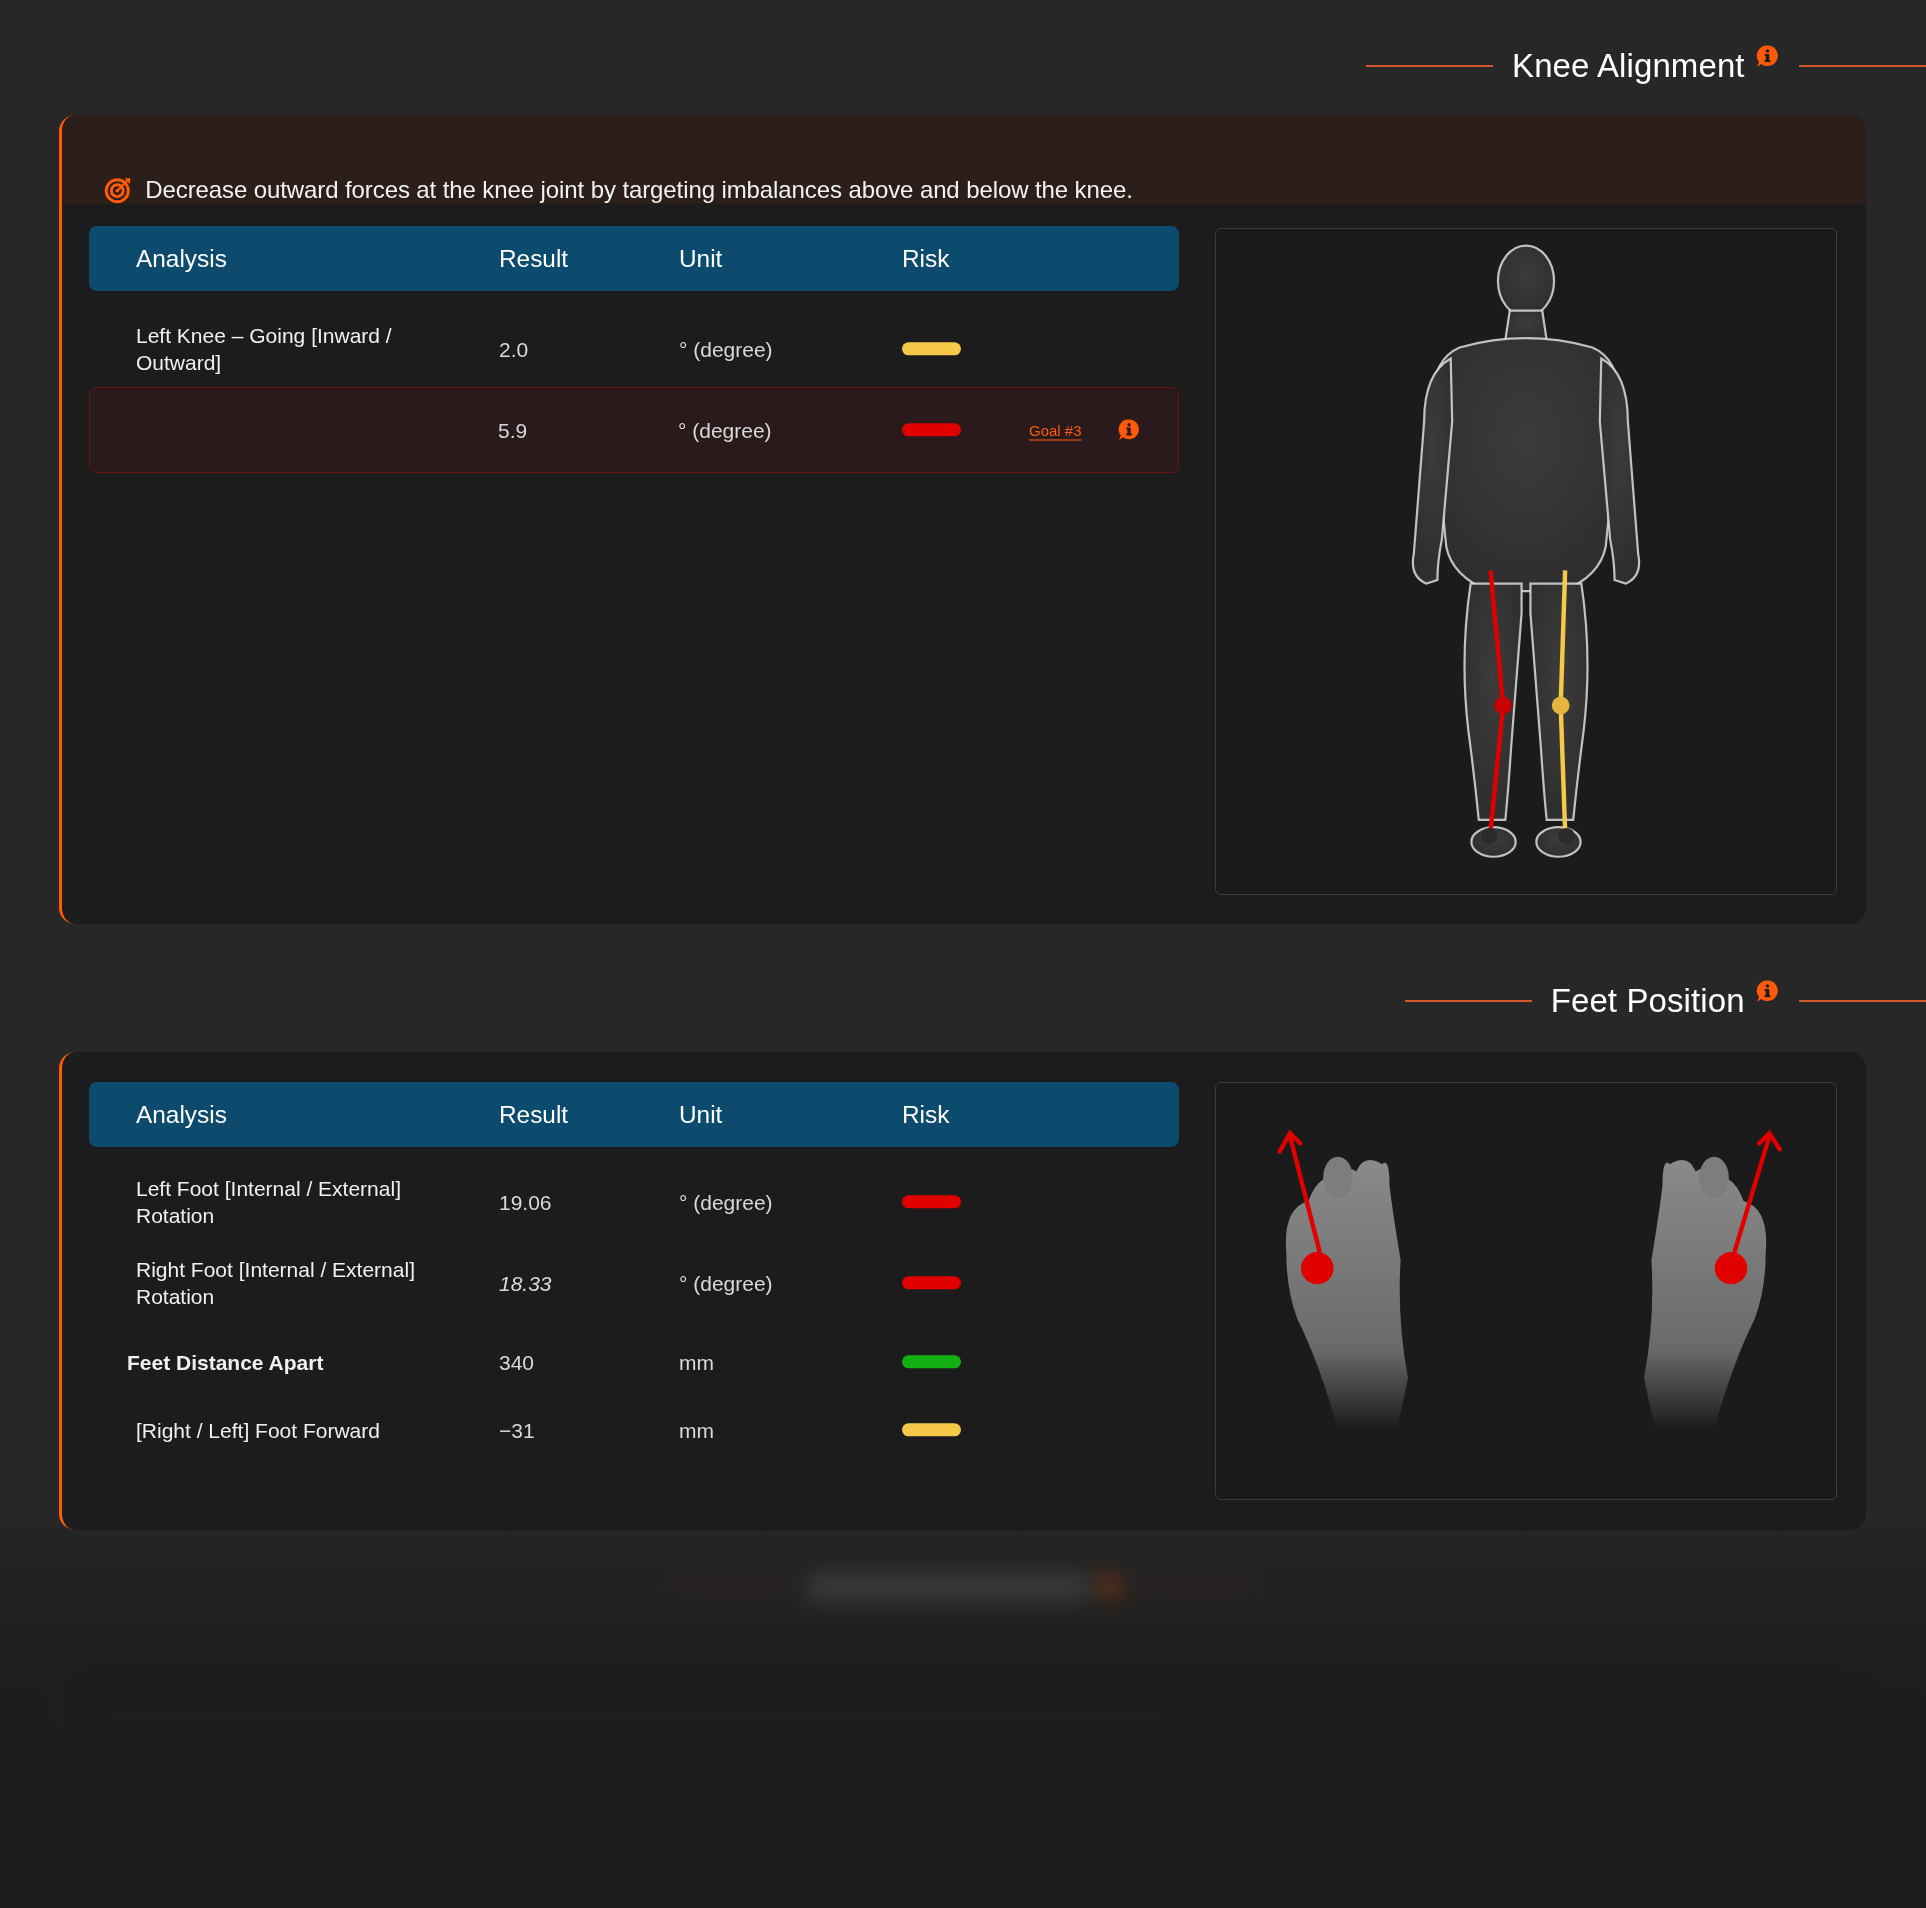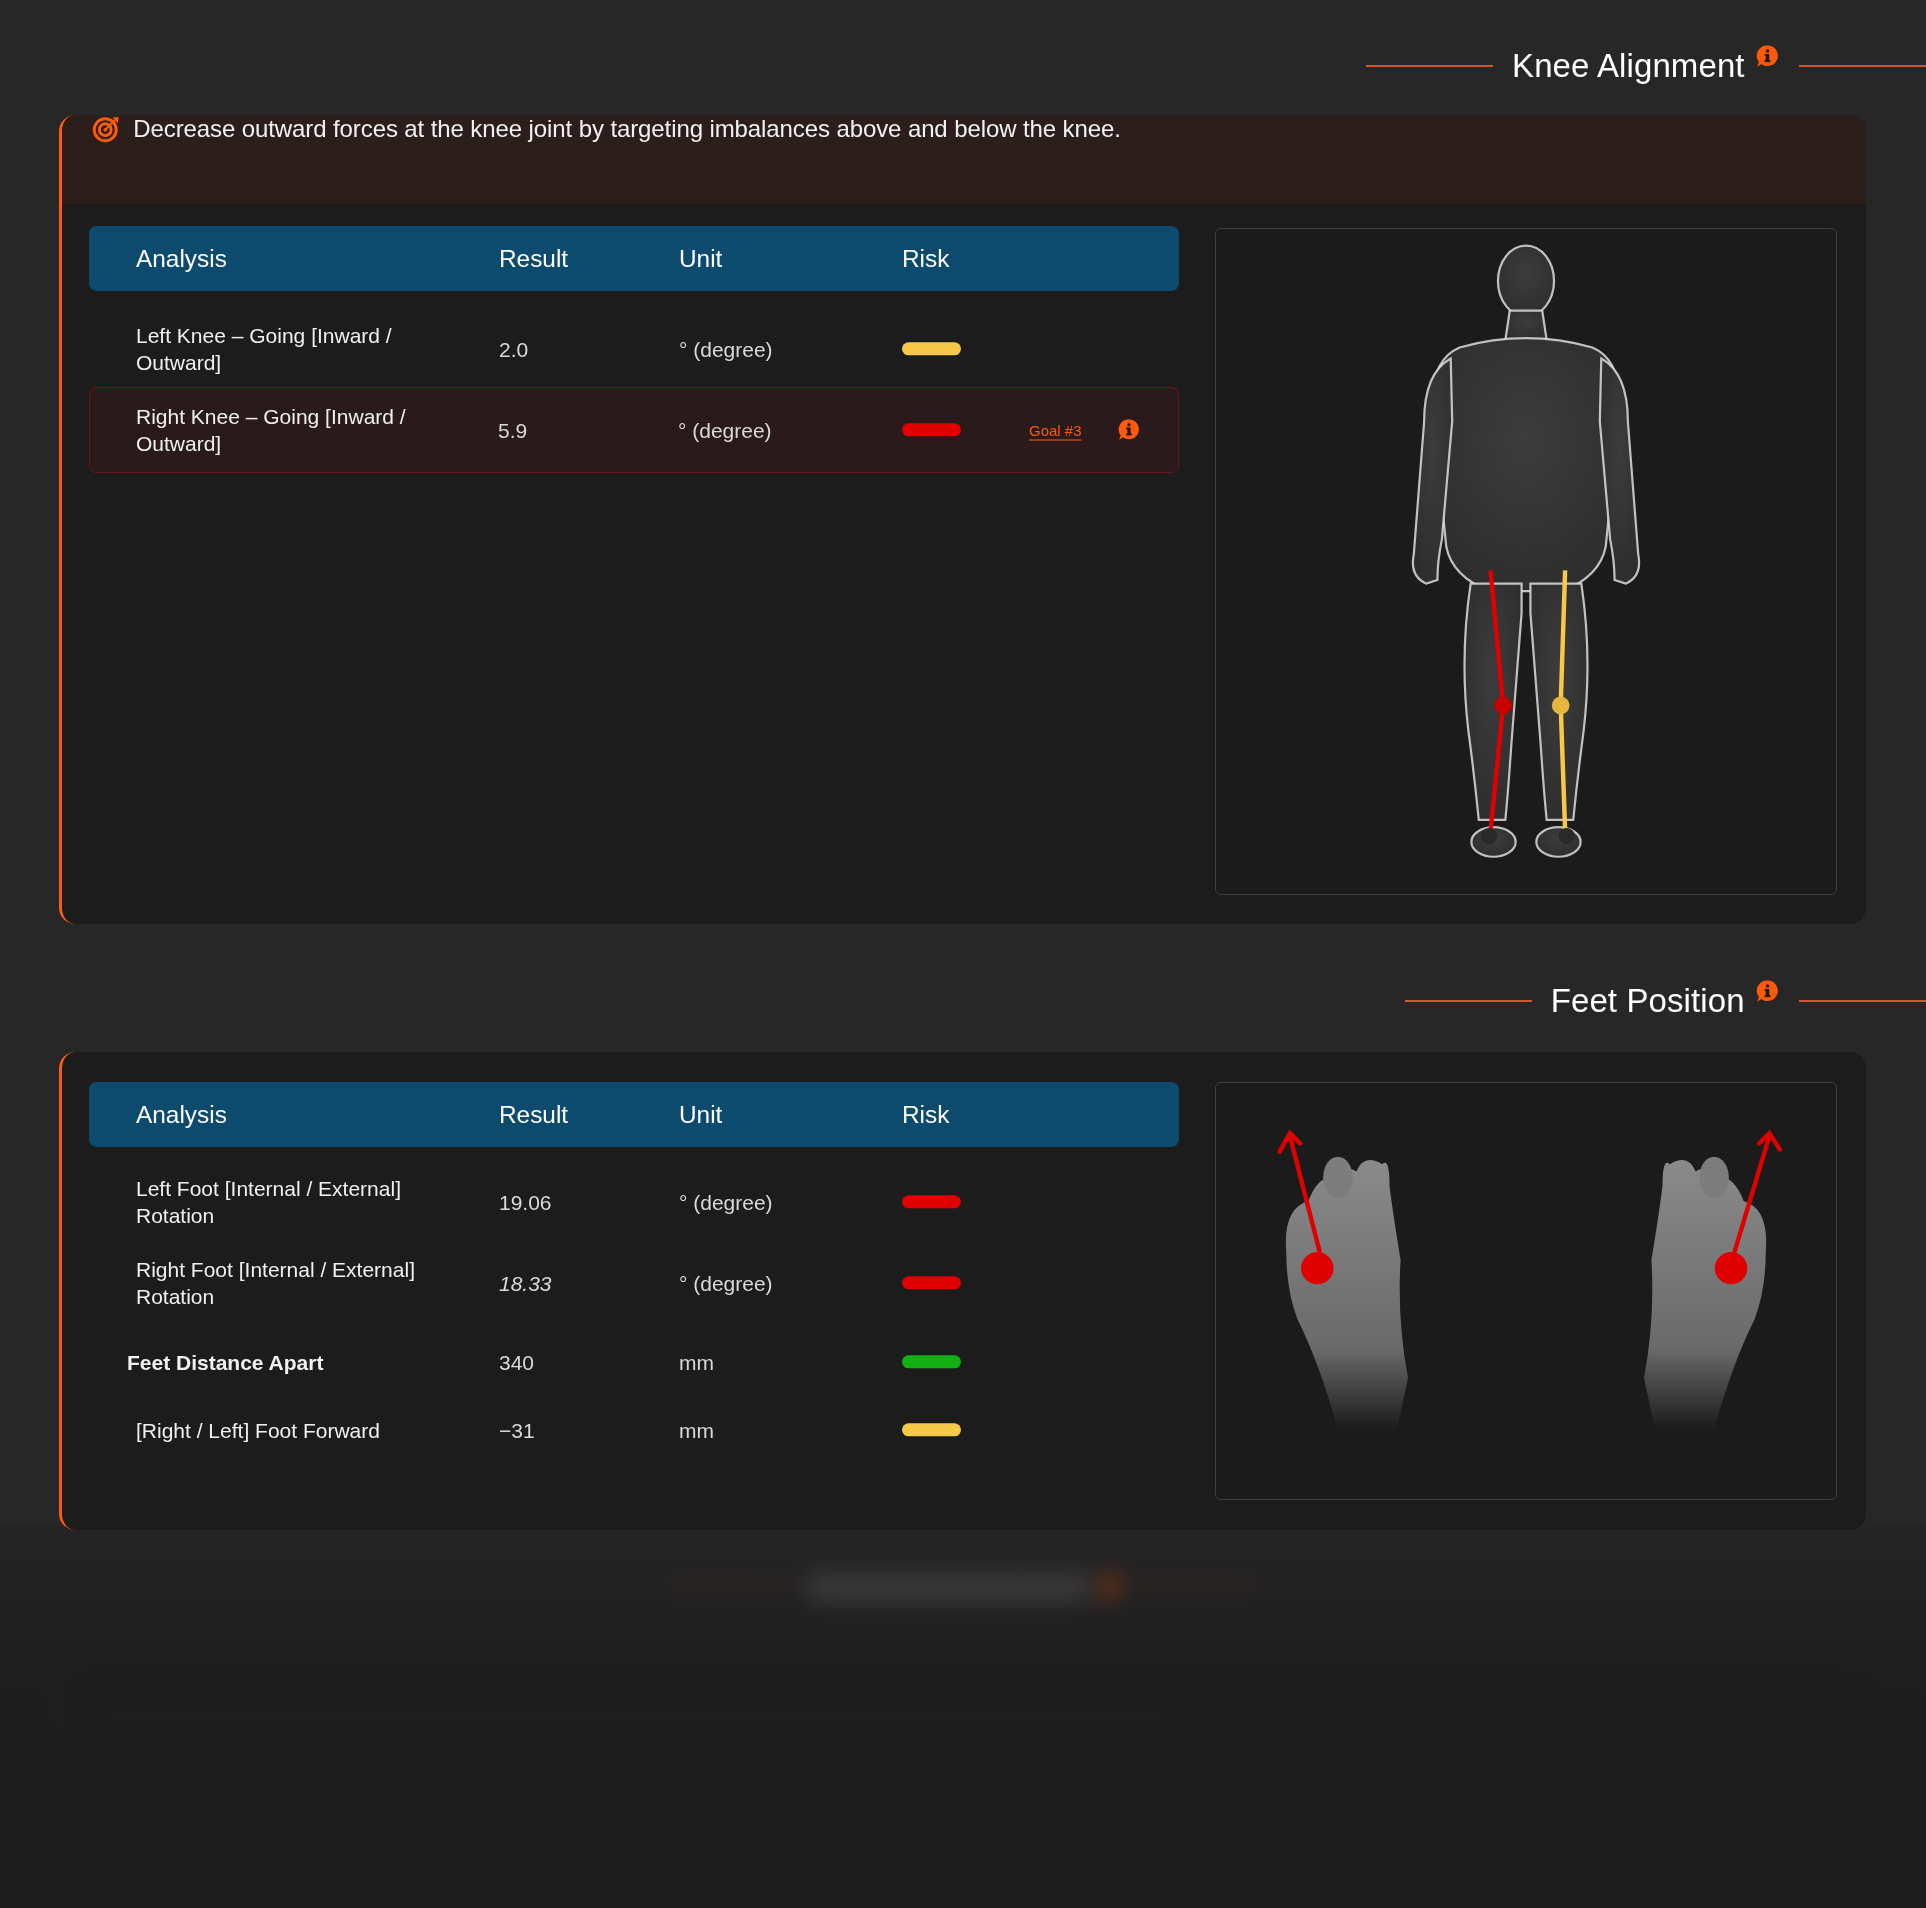--- a/index.html
+++ b/index.html
@@ -6,21 +6,21 @@
   html, body { width: 1926px; height: 1908px; background: #272727; overflow: hidden; }
   body { font-family: "Liberation Sans", sans-serif; color: #ffffff; position: relative; }
 
   .section-title { position: absolute; left: 0; width: 1926px; display: flex; align-items: center; justify-content: flex-end; }
   .section-title .line { width: 127px; height: 2.2px; background: #d2572c; }
   .section-title .label { font-size: 33px; color: #ffffff; margin: 0 10.4px 0 19px; letter-spacing: 0.1px; }
   .info-bubble { display: inline-block; width: 25px; height: 25px; position: relative; margin-right: 19px; margin-top: -19px; }
   .info-bubble svg { width: 25px; height: 25px; display: block; }
 
   .card { position: absolute; left: 59px; width: 1807px; background: #1c1c1c; border-radius: 16.3px; border-left: 3px solid #ff5a0a; overflow: hidden; }
-  .banner { position: absolute; left: 0; top: 0; right: 0; height: 89px; background: #2c1e1a; display: flex; align-items: flex-start; padding-left: 30px; }
+  .banner { position: absolute; left: 0; top: 0; right: 0; height: 89px; background: #2c1e1a; display: flex; align-items: flex-end; padding-left: 42px; }
   .banner .target { width: 28px; height: 28px; margin-right: 13.3px; }
   .banner .text { font-size: 24px; color: #f2f2f2; letter-spacing: -0.1px; }
 
   .table { position: absolute; left: 27px; width: 1090px; }
   .thead { height: 65px; background: #0c4a6e; border-radius: 7.4px; position: relative; }
   .th { position: absolute; top: 0; height: 65px; line-height: 65px; font-size: 24.4px; color: #ffffff; }
   .row { position: absolute; left: 0; width: 1090px; }
   .row.flagged { background: #2a1a1b; border: 1.5px solid #6e1414; border-radius: 7.4px; }
   .cell { position: absolute; top: 50%; transform: translateY(-50%); font-size: 21px; color: #f0f0f0; line-height: 27px; }
   .cell.result, .cell.unit { color: #d9d9d9; }
@@ -73,21 +73,20 @@
     </div>
 
     <div class="row" style="top:83px;height:79px;">
       <span class="cell" style="left:47px;width:296px;">Left Knee – Going [Inward / Outward]</span>
       <span class="cell result" style="left:410px;">2.0</span>
       <span class="cell unit" style="left:590px;">° (degree)</span>
       <span class="risk-pill" style="left:813px;background:#f7c948;"></span>
     </div>
 
     <div class="row flagged" style="top:161px;height:86px;">
-      <span class="cell" style="left:46px;width:311px;">Right Knee – Going [Inward / Outward]</span>
       <span class="cell result" style="left:408px;">5.9</span>
       <span class="cell unit" style="left:588px;">° (degree)</span>
       <span class="risk-pill" style="left:812px;background:#e00000;"></span>
       <a class="goal-link" style="left:939px;">Goal #3</a>
       <span class="goal-info" style="left:1027px;">
         <svg viewBox="0 0 34 34" width="24" height="24">
             <path d="M17 2a14 14 0 1 1-8.5 25.1L3 31l2.4-6.4A14 14 0 0 1 17 2z" fill="#ff5a0a"></path>
             <circle cx="17" cy="9.5" r="2.4" fill="#2a1a1b"></circle>
             <rect x="14.6" y="13.5" width="4.8" height="11" rx="1.2" fill="#2a1a1b"></rect>
             <rect x="13" y="13.5" width="4" height="2.6" fill="#2a1a1b"></rect>

